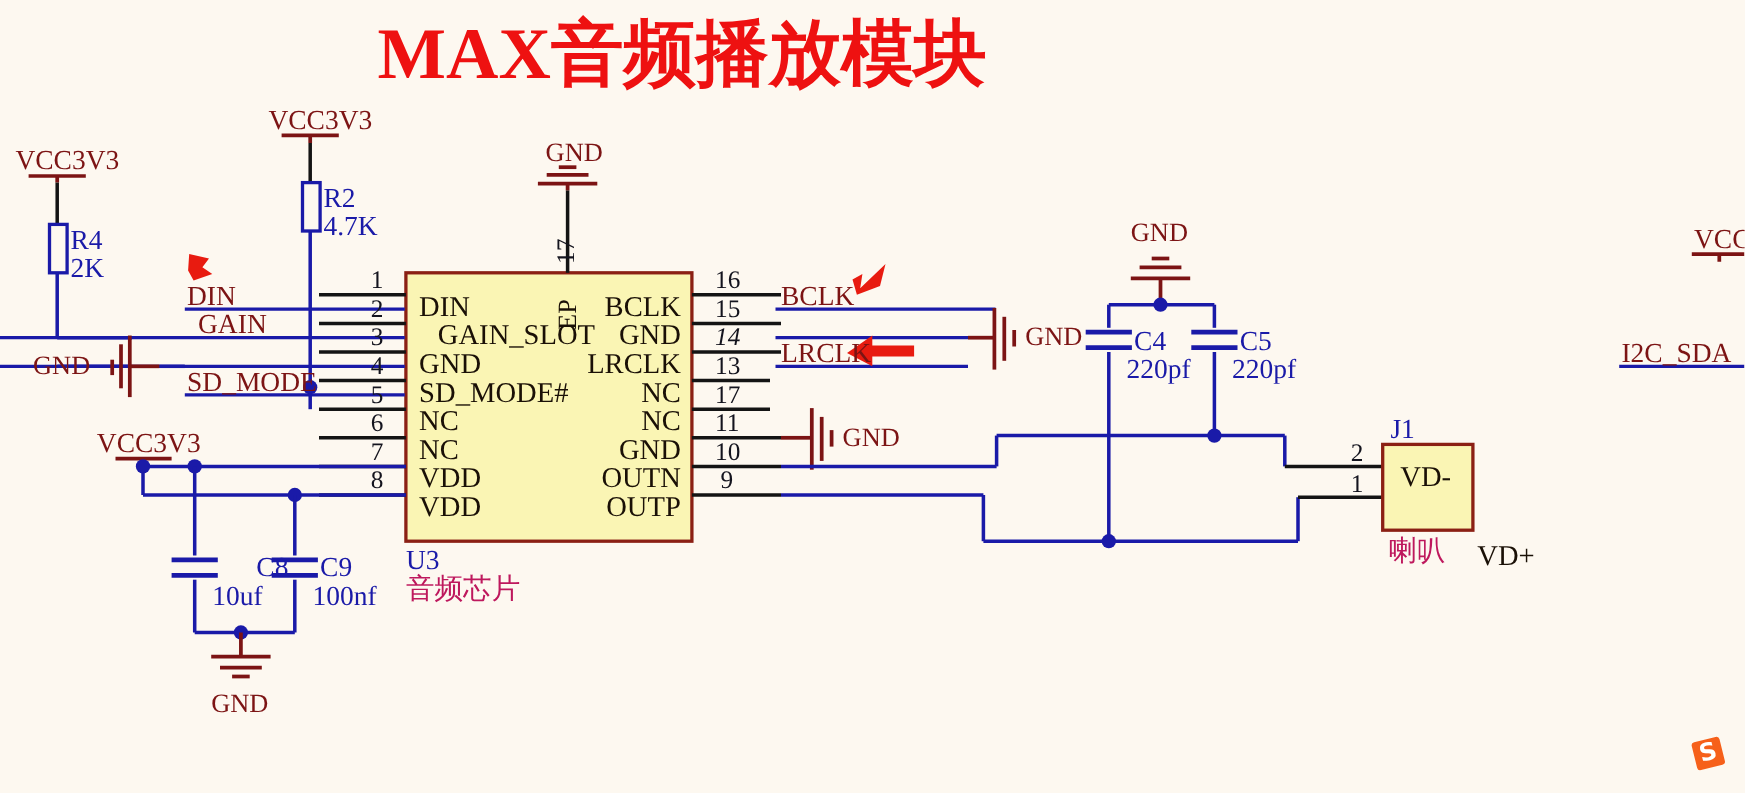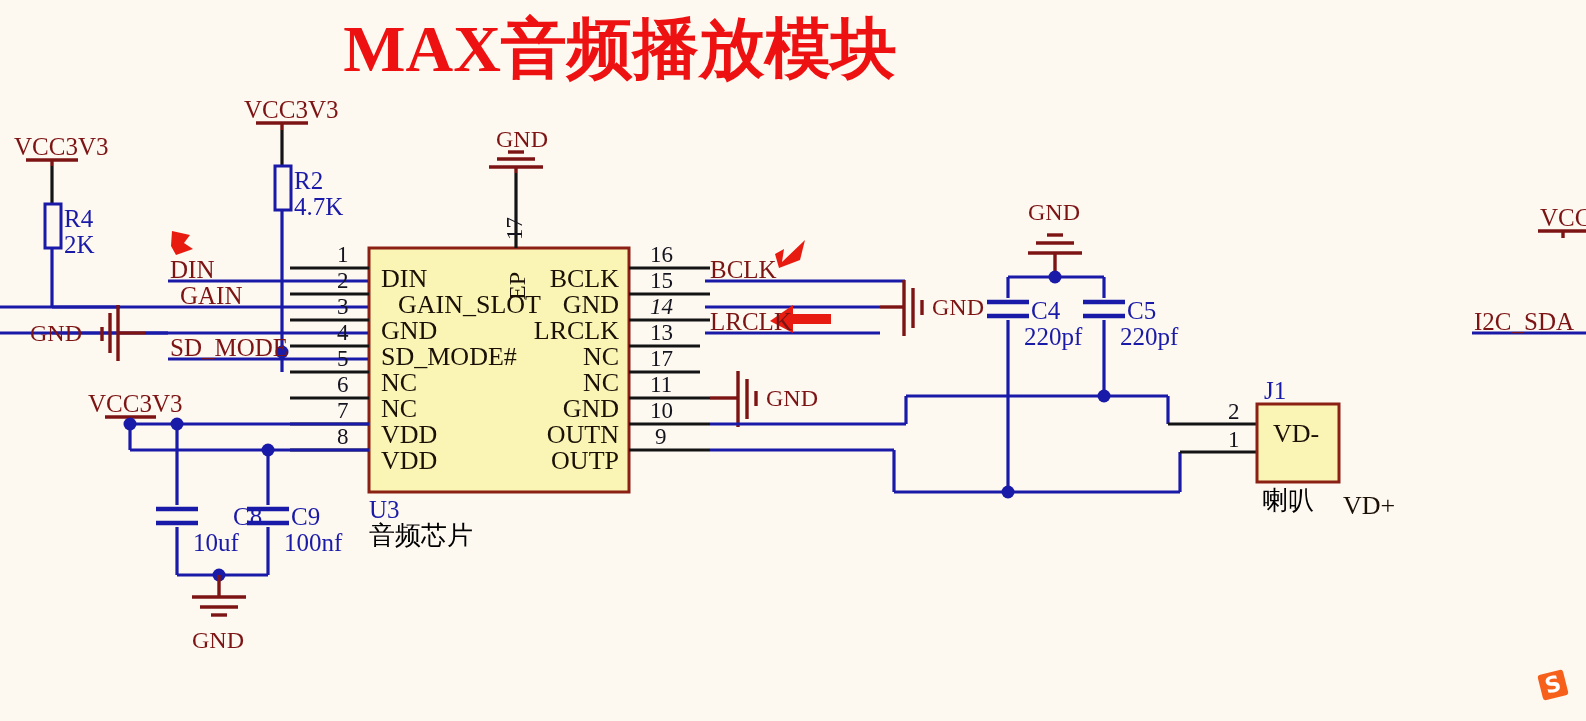--- a/index.html
+++ b/index.html
@@ -23,21 +23,21 @@
     letter-spacing:0px;
     white-space:nowrap;
   }
   .lbl{position:absolute;white-space:nowrap;line-height:1;}
   .pwr{color:#7C1414;font-size:25px;font-weight:normal;}
   .netname{color:#7C1414;font-size:25px;}
   .gndtxt{color:#7C1414;font-size:24px;}
   .refdes{color:#1A1AA8;font-size:25px;}
   .pinnum{color:#14141E;font-size:23px;}
   .pinname{color:#1A1006;font-size:26px;}
-  .cnlabel{color:#000000;font-size:26px;}
+  .cnlabel{color:#be185d;font-size:26px;}
   .pinnum.rot{
     transform:rotate(-90deg);
     transform-origin:left top;
   }
   .pinname.rot{
     transform:rotate(-90deg);
     transform-origin:left top;
   }
   .watermark{
     position:absolute;

